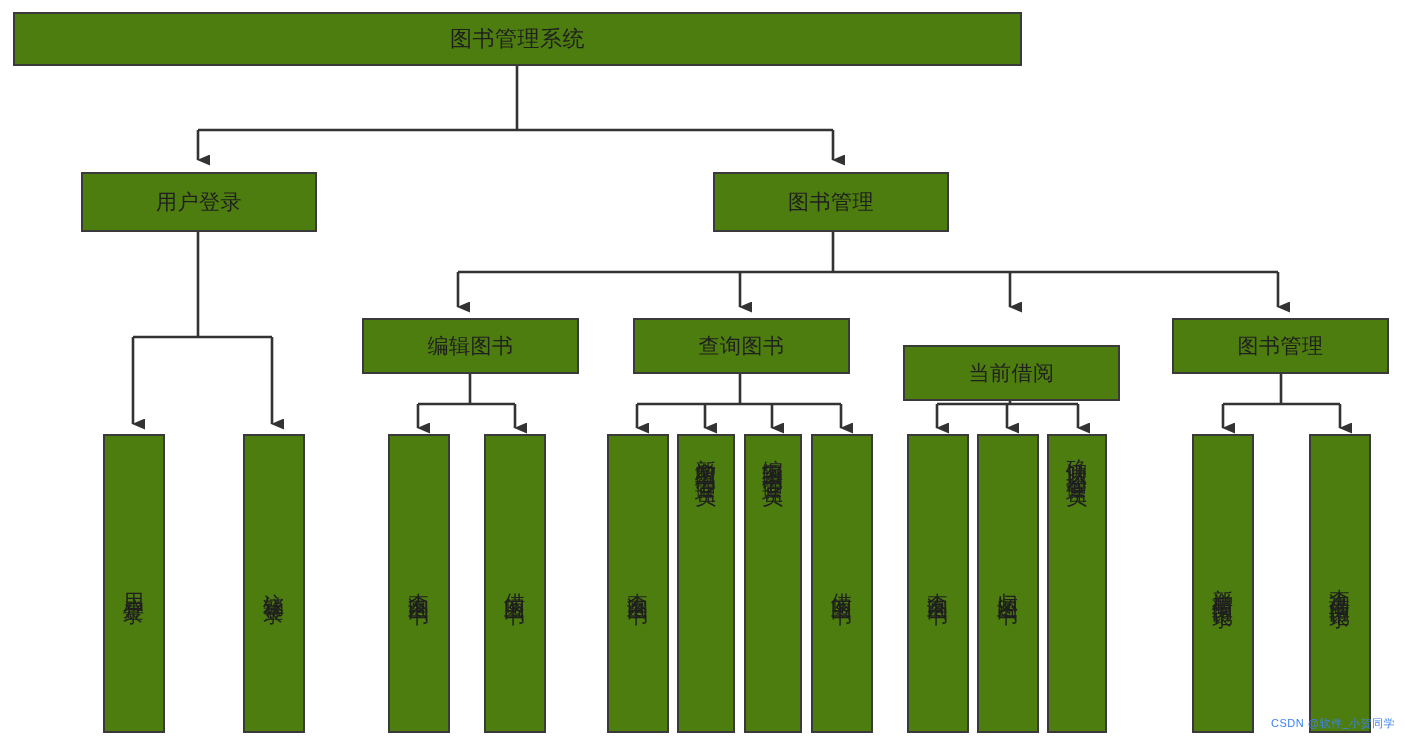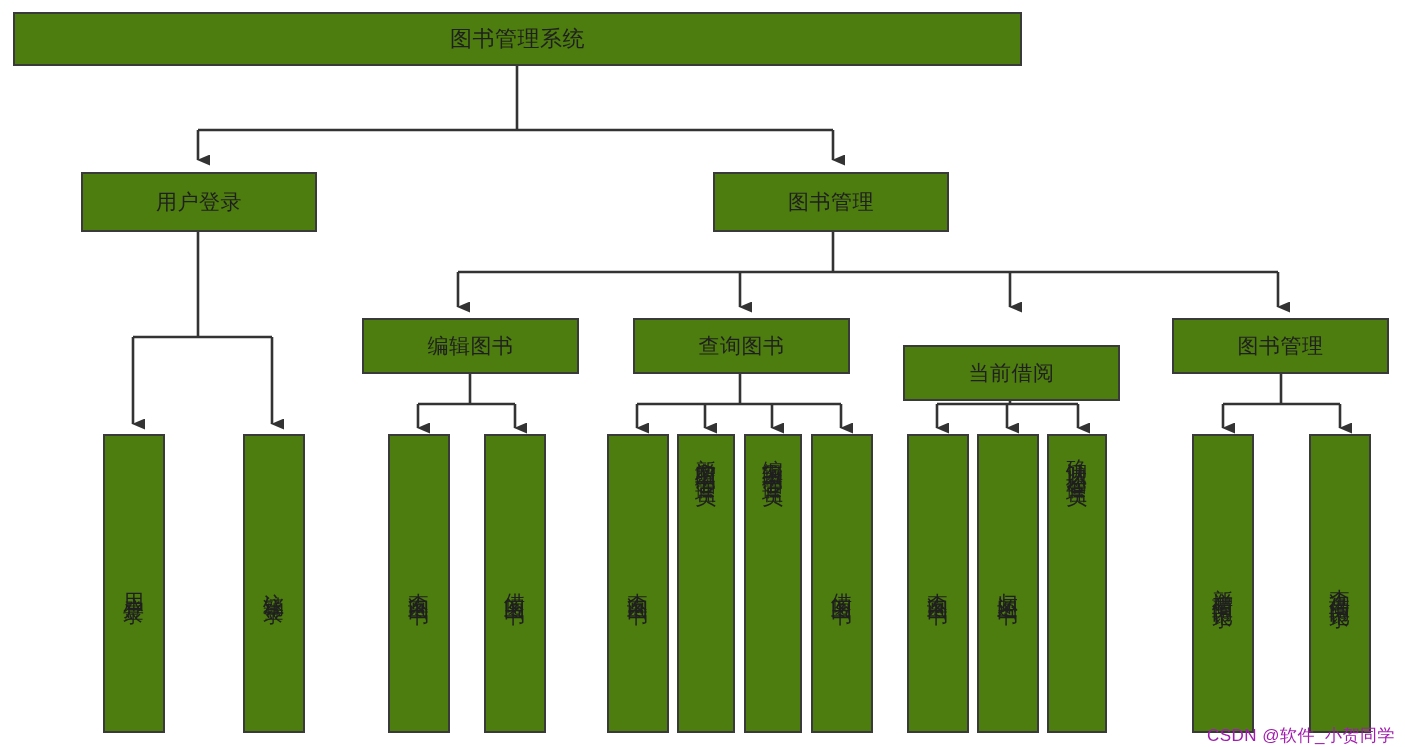--- a/index.html
+++ b/index.html
@@ -48,23 +48,23 @@
     letter-spacing:4px;
     line-height:1;
     white-space:nowrap;
     display:block;
   }
   .node.leaf.mid{align-items:center;padding-top:0;}
 
   .watermark{
     position:absolute;
     right:10px;
-    bottom:0;
-    font-size:17px;
-    color:#a21caf;
+    bottom:16px;
+    font-size:11px;
+    color:#3b82f6;
     z-index:5;
     white-space:nowrap;
     letter-spacing:0.5px;
   }
 </style>
 </head>
 <body>
 
 <div id="stage">
 

